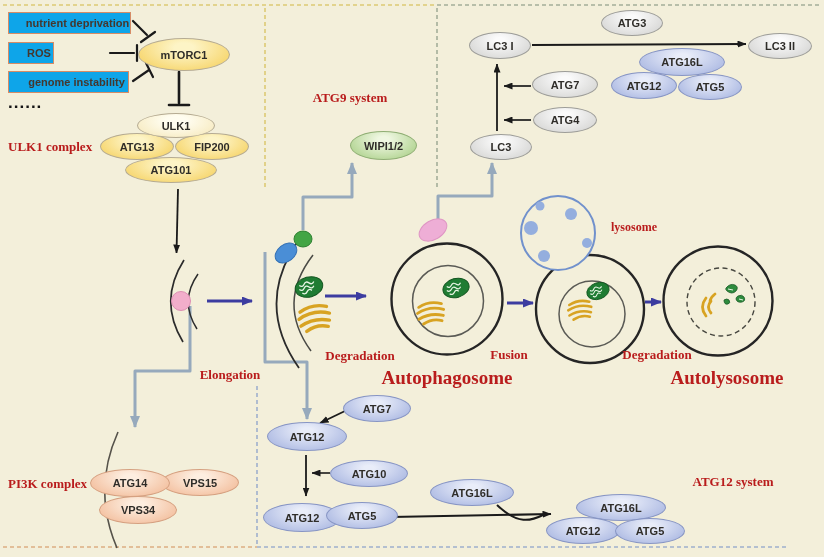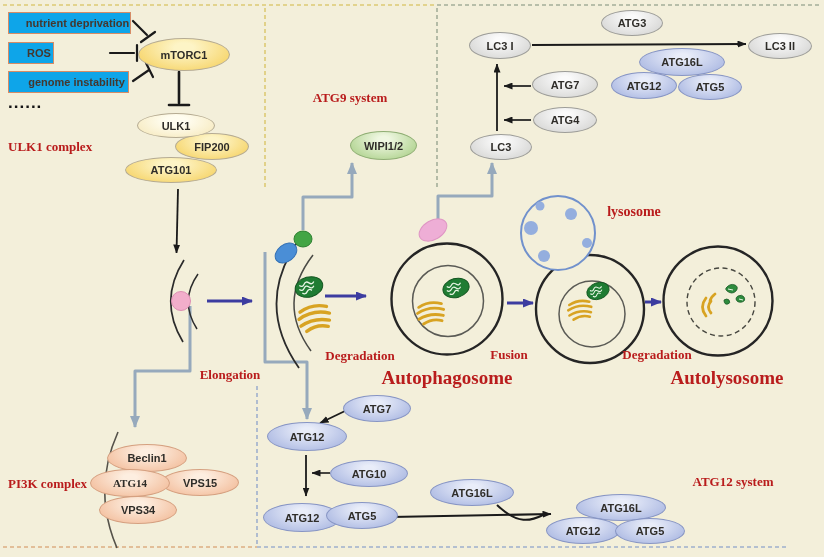--- a/index.html
+++ b/index.html
@@ -172,56 +172,56 @@
 
   <path d="M118,432 Q92,490 117,548" stroke="#55524a" stroke-width="1.6" fill="none"></path>
 </svg>
 
   <div class="box-salmon" style="left:8px;top:12px;width:123px;height:22px;">nutrient deprivation</div>
   <div class="box-salmon" style="left:8px;top:42px;width:46px;height:22px;">ROS</div>
   <div class="box-salmon" style="left:8px;top:71px;width:121px;height:22px;">genome instability</div>
   <div class="dots" style="left:8px;top:98px;">......</div>
 
   <div class="node n-yellow" style="left:138px;top:38px;width:92px;height:33px;">mTORC1</div>
+  <div class="node n-yellow" style="left:100px;top:133px;width:74px;height:27px;">ATG13</div>
   <div class="node n-yellow" style="left:175px;top:133px;width:74px;height:27px;">FIP200</div>
   <div class="node n-cream" style="left:137px;top:113px;width:78px;height:25px;">ULK1</div>
   <div class="node n-yellow" style="left:125px;top:157px;width:92px;height:26px;">ATG101</div>
   <div class="lbl" style="left:8px;top:139px;">ULK1 complex</div>
 
   <div class="lbl lbl-c" style="left:350px;top:90px;">ATG9 system</div>
   <div class="node n-green" style="left:350px;top:131px;width:67px;height:29px;">WIPI1/2</div>
 
   <div class="node n-gray" style="left:601px;top:10px;width:62px;height:26px;">ATG3</div>
   <div class="node n-gray" style="left:469px;top:32px;width:62px;height:27px;">LC3 I</div>
   <div class="node n-gray" style="left:748px;top:33px;width:64px;height:26px;">LC3 II</div>
   <div class="node n-blue" style="left:639px;top:48px;width:86px;height:28px;">ATG16L</div>
   <div class="node n-blue" style="left:611px;top:72px;width:66px;height:27px;">ATG12</div>
   <div class="node n-blue" style="left:678px;top:74px;width:64px;height:26px;">ATG5</div>
   <div class="node n-gray" style="left:532px;top:71px;width:66px;height:27px;">ATG7</div>
   <div class="node n-gray" style="left:533px;top:107px;width:64px;height:26px;">ATG4</div>
   <div class="node n-gray" style="left:470px;top:134px;width:62px;height:26px;">LC3</div>
 
   <div class="lbl" style="left:8px;top:476px;">PI3K complex</div>
-  <div class="node n-peach" style="left:107px;top:444px;width:80px;height:28px;">Beclin1</div>
   <div class="node n-peach" style="left:161px;top:469px;width:78px;height:27px;">VPS15</div>
-  <div class="node n-peach" style="left:90px;top:469px;width:80px;height:28px;font-family:Liberation Serif, serif;">ATG14</div>
+  <div class="node n-peach" style="left:90px;top:469px;width:80px;height:28px;">ATG14</div>
   <div class="node n-peach" style="left:99px;top:496px;width:78px;height:28px;">VPS34</div>
 
   <div class="node n-blue" style="left:343px;top:395px;width:68px;height:27px;">ATG7</div>
   <div class="node n-blue" style="left:267px;top:422px;width:80px;height:29px;">ATG12</div>
   <div class="node n-blue" style="left:330px;top:460px;width:78px;height:27px;">ATG10</div>
   <div class="node n-blue" style="left:263px;top:503px;width:78px;height:29px;">ATG12</div>
   <div class="node n-blue" style="left:326px;top:502px;width:72px;height:27px;">ATG5</div>
   <div class="node n-blue" style="left:430px;top:479px;width:84px;height:27px;">ATG16L</div>
   <div class="node n-blue" style="left:576px;top:494px;width:90px;height:27px;">ATG16L</div>
   <div class="node n-blue" style="left:546px;top:517px;width:74px;height:27px;">ATG12</div>
   <div class="node n-blue" style="left:615px;top:518px;width:70px;height:26px;">ATG5</div>
   <div class="lbl lbl-c" style="left:733px;top:474px;">ATG12 system</div>
 
   <div class="lbl lbl-c" style="left:230px;top:347px;margin-top:20px;">Elongation</div>
   <div class="lbl lbl-c" style="left:360px;top:348px;">Degradation</div>
   <div class="lbl lbl-c" style="left:509px;top:347px;">Fusion</div>
   <div class="lbl lbl-c" style="left:657px;top:347px;">Degradation</div>
   <div class="lbl lbl-c lbl-lg" style="left:447px;top:367px;">Autophagosome</div>
   <div class="lbl lbl-c lbl-lg" style="left:727px;top:367px;">Autolysosome</div>
-  <div class="lbl lbl-c" style="left:634px;top:204px;font-size:14px;">lysosome</div>
+  <div class="lbl lbl-c" style="left:634px;top:220px;font-size:12px;">lysosome</div>
 
 </div>
 
 </body></html>

